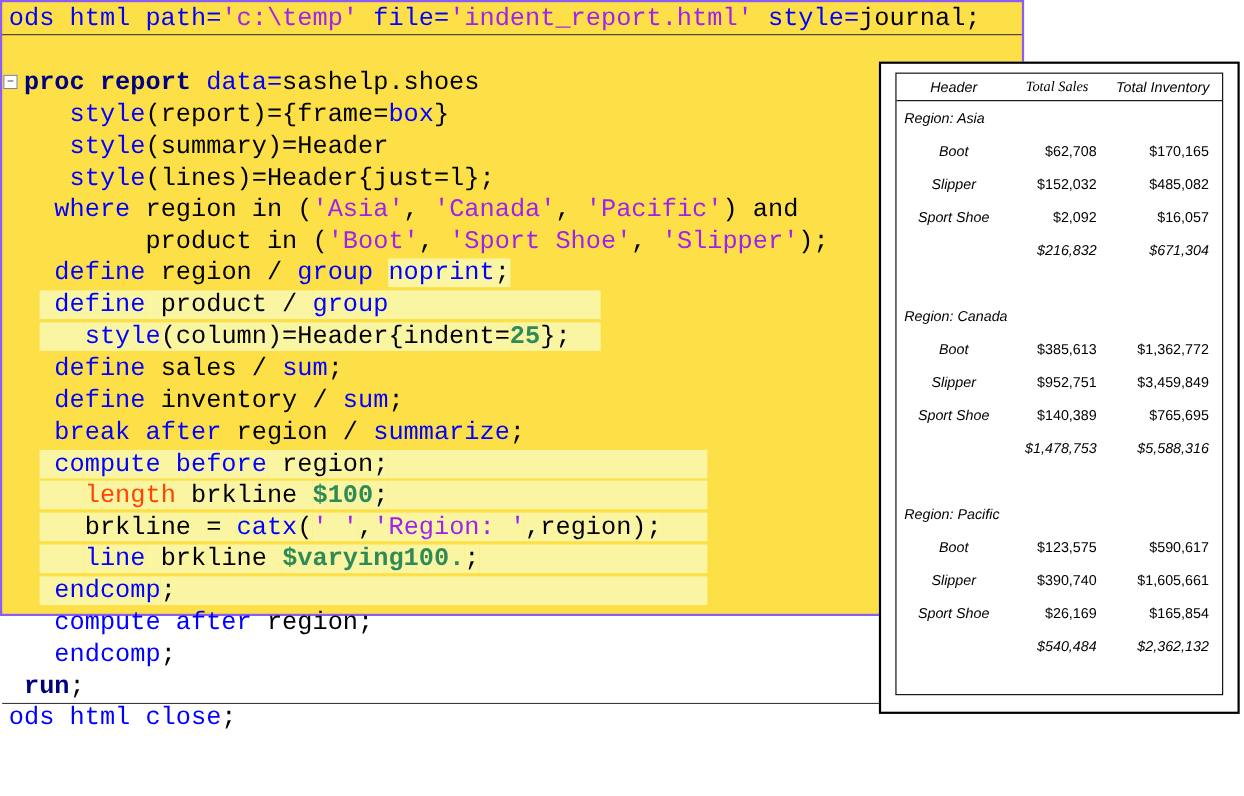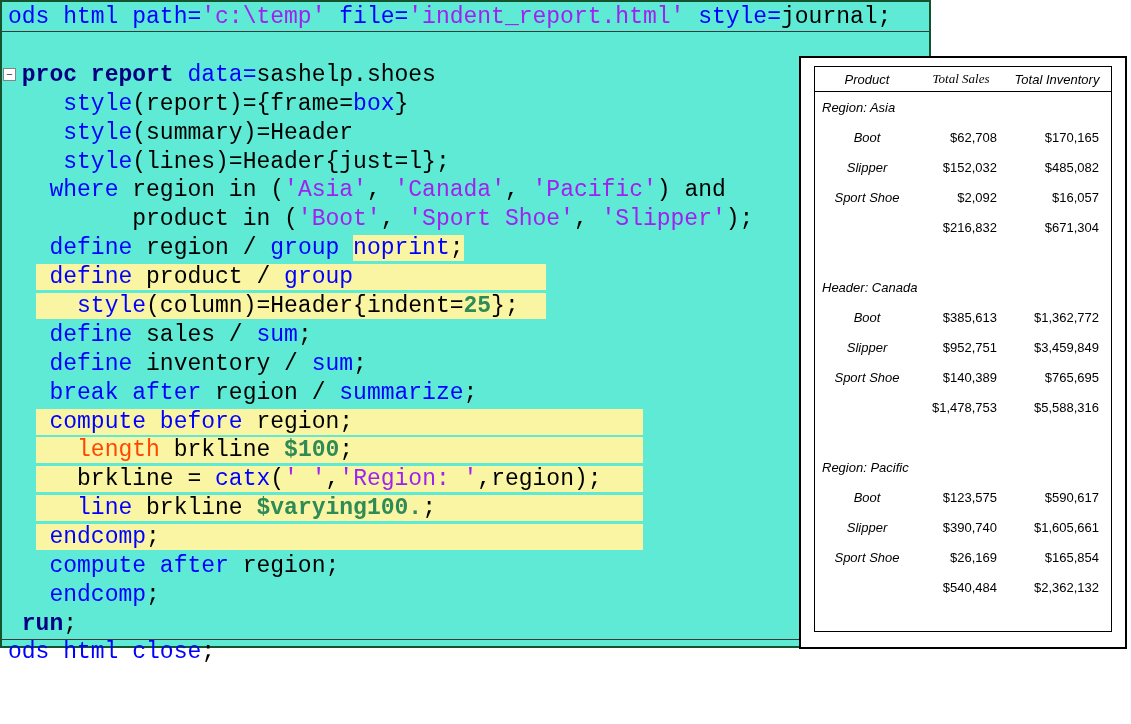--- a/index.html
+++ b/index.html
@@ -1,22 +1,22 @@
 <!DOCTYPE html>
 <html><head>
 <meta charset="utf-8">
 <style>
   * { margin:0; padding:0; box-sizing:border-box; }
   html,body { width:1131px; height:724px; background:#ffffff; overflow:hidden; }
   body { position:relative; font-family:"Liberation Mono", monospace; }
 
   
   .code-window {
-    position:absolute; left:0; top:0; width:931px; height:648px;
-    background:#5eead4; border:2px solid #14532d;
+    position:absolute; left:0; top:0; width:931px; height:560px;
+    background:#fde047; border:2px solid #8b5cf6;
   }
   .code-line {
     position:relative; height:28.9px; line-height:28.9px;
     white-space:pre; font-size:23px; padding-left:6px;
   }
   .sec-top    { height:30px; line-height:30px; border-bottom:1px solid #3a3a3a; }
   .sec-bottom { height:24px; line-height:24px; border-top:1px solid #3a3a3a; }
 
   .fold-box {
     position:absolute; left:1px; top:7px; width:13px; height:13px;
@@ -42,21 +42,21 @@
   }
   .rt-header .hc1 { flex:0 0 104px; text-align:center; }
   .rt-header .hc2 { flex:0 0 84px;  text-align:center;font-family:Liberation Serif, serif; }
   .rt-header .hc3 { flex:1;         text-align:center; }
 
   .r-row { display:flex; height:30px; align-items:center; font-size:13px; }
   .r-row .c1 { flex:0 0 104px; text-align:center; font-style:italic; }
   .r-row .c2 { flex:0 0 84px;  text-align:right; padding-right:6px; }
   .r-row .c3 { flex:1;         text-align:right; padding-right:12px; }
   .region-row { font-style:italic; padding-left:7px; }
-  .summary-row .c2, .summary-row .c3 { }
+  .summary-row .c2, .summary-row .c3 { font-style:italic; }
 </style>
 </head>
 <body>
 
 <div class="code-window">
   <div id="code-lines">
       <div class="code-line sec-top"><span style="color: rgb(0, 0, 255);">ods html path=</span><span style="color: rgb(160, 32, 240);">'c:\temp'</span><span style="color: rgb(0, 0, 0);"> </span><span style="color: rgb(0, 0, 255);">file=</span><span style="color: rgb(160, 32, 240);">'indent_report.html'</span><span style="color: rgb(0, 0, 0);"> </span><span style="color: rgb(0, 0, 255);">style=</span><span style="color: rgb(0, 0, 0);">journal;</span></div>
       <div class="code-line"></div>
       <div class="code-line"><span style="color: rgb(0, 0, 0);"> </span><span style="color: rgb(0, 0, 128); font-weight: bold;">proc report</span><span style="color: rgb(0, 0, 0);"> </span><span style="color: rgb(0, 0, 255);">data=</span><span style="color: rgb(0, 0, 0);">sashelp.shoes</span><span class="fold-box">−</span></div>
       <div class="code-line"><span style="color: rgb(0, 0, 0);">    </span><span style="color: rgb(0, 0, 255);">style</span><span style="color: rgb(0, 0, 0);">(report)={frame=</span><span style="color: rgb(0, 0, 255);">box</span><span style="color: rgb(0, 0, 0);">}</span></div>
@@ -78,21 +78,21 @@
       <div class="code-line"><span style="color: rgb(0, 0, 0);">   </span><span style="color: rgb(0, 0, 255);">compute after</span><span style="color: rgb(0, 0, 0);"> region;</span></div>
       <div class="code-line"><span style="color: rgb(0, 0, 0);">   </span><span style="color: rgb(0, 0, 255);">endcomp</span><span style="color: rgb(0, 0, 0);">;</span></div>
       <div class="code-line"><span style="color: rgb(0, 0, 0);"> </span><span style="color: rgb(0, 0, 128); font-weight: bold;">run</span><span style="color: rgb(0, 0, 0);">;</span></div>
       <div class="code-line sec-bottom"><span style="color: rgb(0, 0, 255);">ods html close</span><span style="color: rgb(0, 0, 0);">;</span></div>
     </div>
 </div>
 
 <div class="report-window">
   <div class="report-table">
     <div class="rt-header">
-      <span class="hc1">Product</span>
+      <span class="hc1">Header</span>
       <span class="hc2">Total Sales</span>
       <span class="hc3">Total Inventory</span>
     </div>
     <div id="report-body">
         <div class="r-row region-row">Region: Asia</div>
         <div class="r-row">
           <span class="c1">Boot</span>
           <span class="c2">$62,708</span>
           <span class="c3">$170,165</span>
         </div>
@@ -105,21 +105,21 @@
           <span class="c1">Sport Shoe</span>
           <span class="c2">$2,092</span>
           <span class="c3">$16,057</span>
         </div>
         <div class="r-row summary-row">
           <span class="c1"></span>
           <span class="c2">$216,832</span>
           <span class="c3">$671,304</span>
         </div>
         <div class="r-row"></div>
-        <div class="r-row region-row">Header: Canada</div>
+        <div class="r-row region-row">Region: Canada</div>
         <div class="r-row">
           <span class="c1">Boot</span>
           <span class="c2">$385,613</span>
           <span class="c3">$1,362,772</span>
         </div>
         <div class="r-row">
           <span class="c1">Slipper</span>
           <span class="c2">$952,751</span>
           <span class="c3">$3,459,849</span>
         </div>

